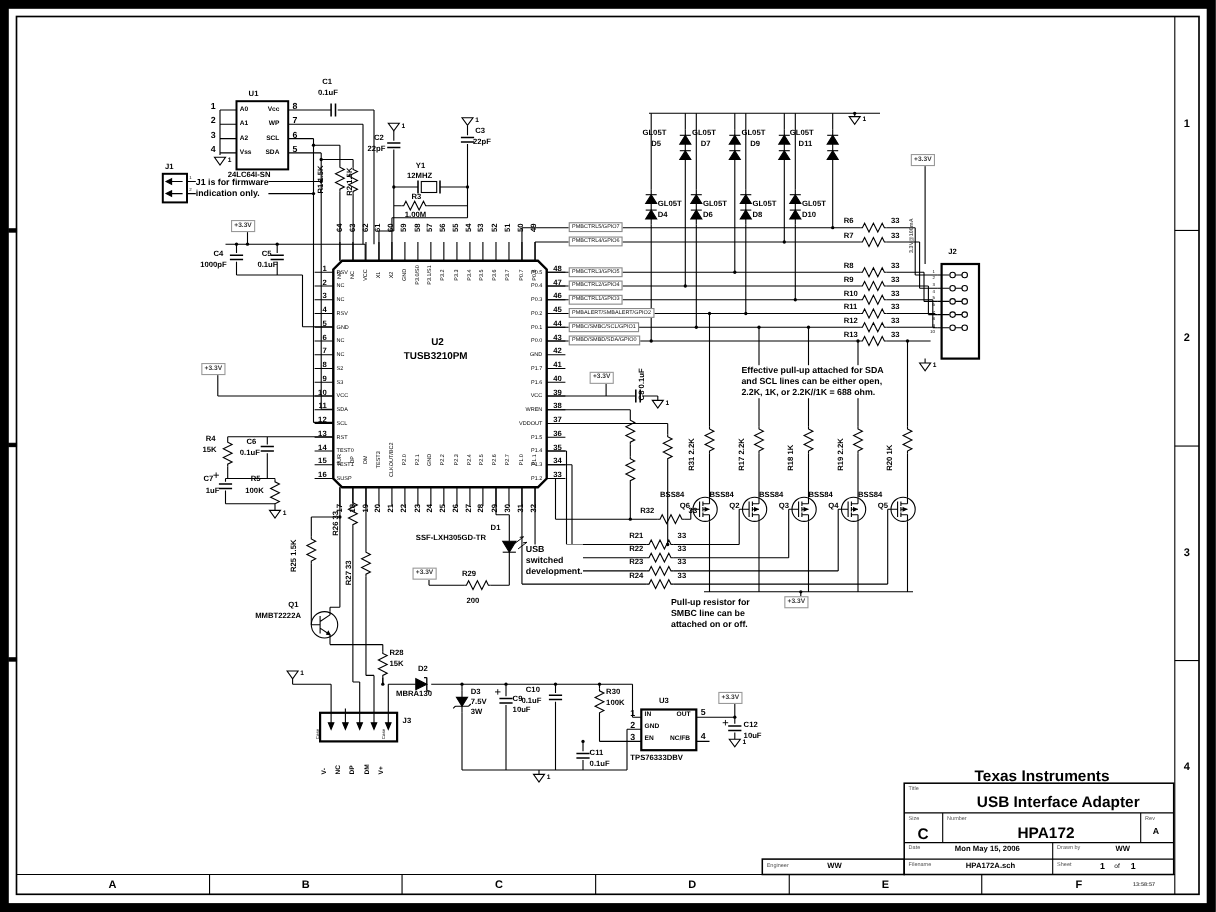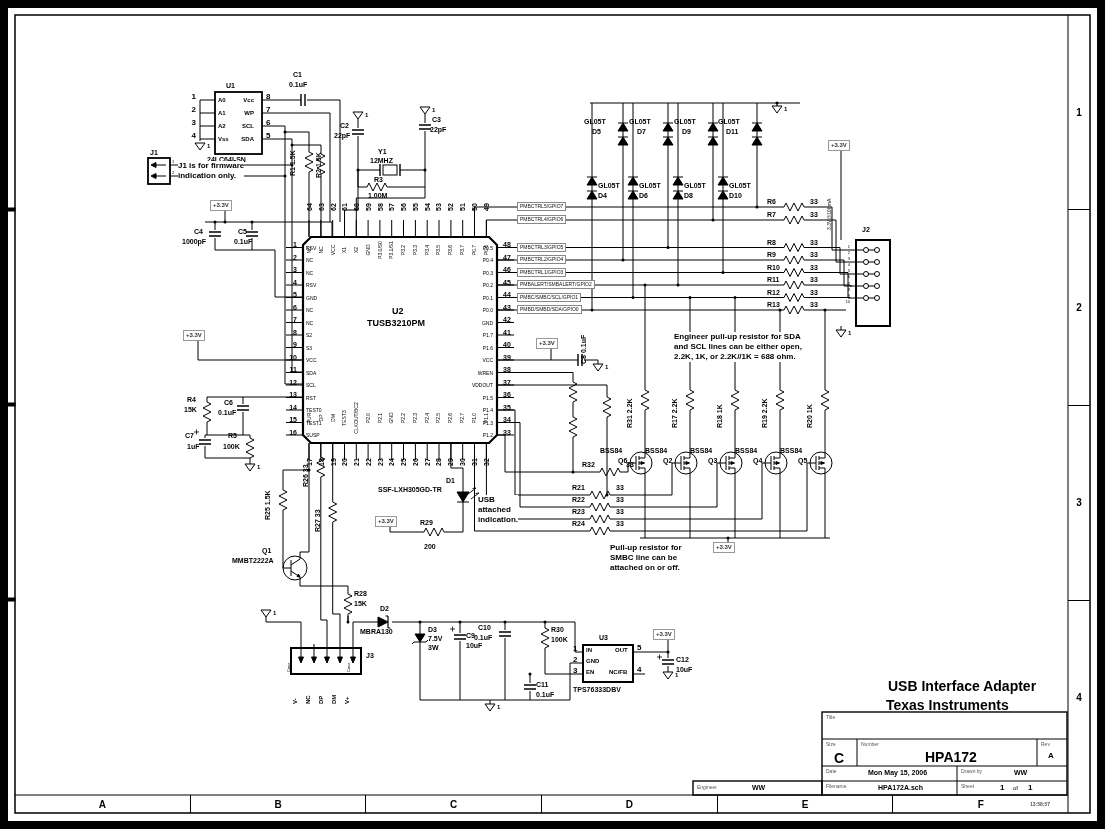--- a/index.html
+++ b/index.html
@@ -867,33 +867,33 @@
       <div class="j2n">5</div>
       <div class="j2n">6</div>
       <div class="j2n">7</div>
       <div class="j2n">8</div>
       <div class="j2n">9</div>
       <div class="j2n">10</div>
     </div>
 <div class="vlab f5 gray" style="left:833px;top:222px">3.3V@100mA</div>
 
 <div class="note" style="left:674px;top:332px">
-  <div>Engineer pull-up resistor for SDA</div>
+  <div>Effective pull-up attached for SDA</div>
   <div>and SCL lines can be either open,</div>
   <div>2.2K, 1K, or 2.2K//1K = 688 ohm.</div>
 </div>
 <div class="note" style="left:610px;top:543px">
   <div>Pull-up resistor for</div>
   <div>SMBC line can be</div>
   <div>attached on or off.</div>
 </div>
 <div class="note" style="left:478px;top:495px">
   <div>USB</div>
-  <div>attached</div>
-  <div>indication.</div>
+  <div>switched</div>
+  <div>development.</div>
 </div>
 
 <div class="vlab" style="left:634px;top:420px"><span>R31</span> <span>2.2K</span></div>
 <div class="vlab" style="left:679px;top:420px"><span>R17</span> <span>2.2K</span></div>
 <div class="vlab" style="left:724px;top:420px"><span>R18</span> <span>1K</span></div>
 <div class="vlab" style="left:769px;top:420px"><span>R19</span> <span>2.2K</span></div>
 <div class="vlab" style="left:814px;top:420px"><span>R20</span> <span>1K</span></div>
 <div class="vlab" style="left:588px;top:356px"><span>C8</span> <span>0.1uF</span></div>
 
 <div class="lab" style="left:600px;top:447px">BSS84</div>
@@ -995,21 +995,21 @@
 <div class="lab f6" style="left:784px;top:106px">1</div>
 <div class="lab f6" style="left:848px;top:330px">1</div>
 <div class="lab f6" style="left:605px;top:364px">1</div>
 <div class="lab f6" style="left:257px;top:464px">1</div>
 <div class="lab f6" style="left:273px;top:610px">1</div>
 <div class="lab f6" style="left:497px;top:704px">1</div>
 <div class="lab f6" style="left:675px;top:672px">1</div>
 
 <div class="lab f10" style="left:886px;top:697px">Texas Instruments</div>
 <div class="lab f5 n gray" style="left:826px;top:714px">Title</div>
-<div class="lab f10" style="left:888px;top:678px">USB Interface Adapter</div>
+<div class="lab f10" style="left:888px;top:721px">USB Interface Adapter</div>
 <div class="lab f5 n gray" style="left:826px;top:741px">Size</div>
 <div class="lab f10" style="left:834px;top:750px">C</div>
 <div class="lab f5 n gray" style="left:861px;top:741px">Number</div>
 <div class="lab f10" style="left:925px;top:749px">HPA172</div>
 <div class="lab f5 n gray" style="left:1041px;top:741px">Rev</div>
 <div class="lab f8" style="left:1048px;top:751px">A</div>
 <div class="lab f5 n gray" style="left:826px;top:768px">Date</div>
 <div class="lab" style="left:868px;top:769px">Mon May 15, 2006</div>
 <div class="lab f5 n gray" style="left:961px;top:768px">Drawn by</div>
 <div class="lab" style="left:1014px;top:769px">WW</div>

